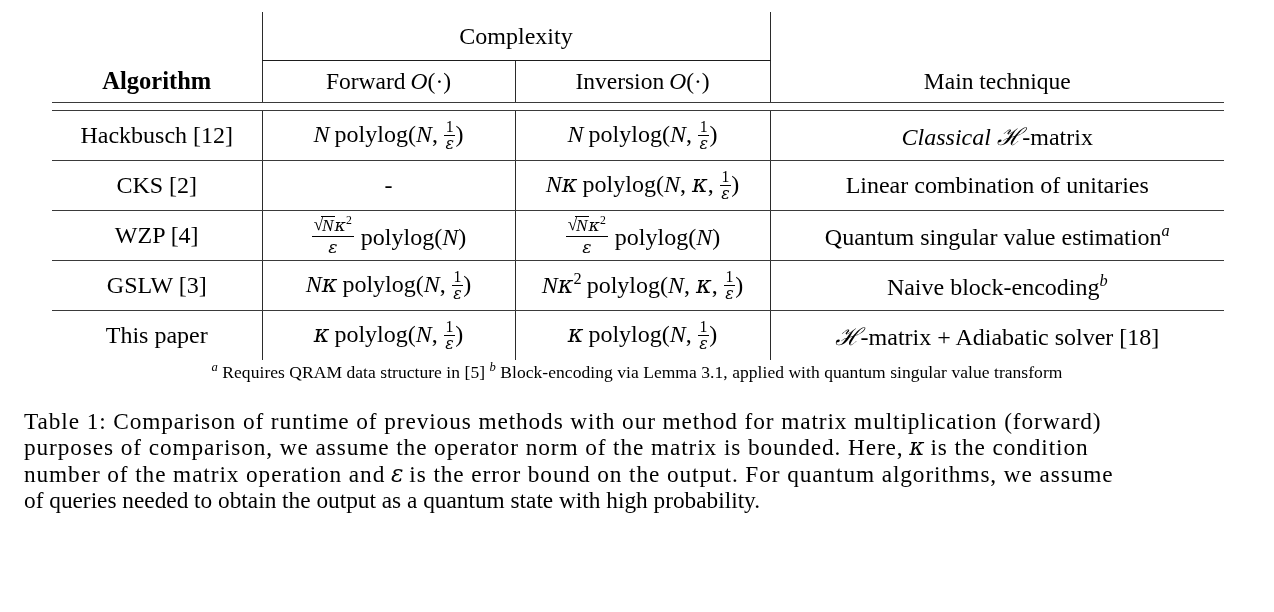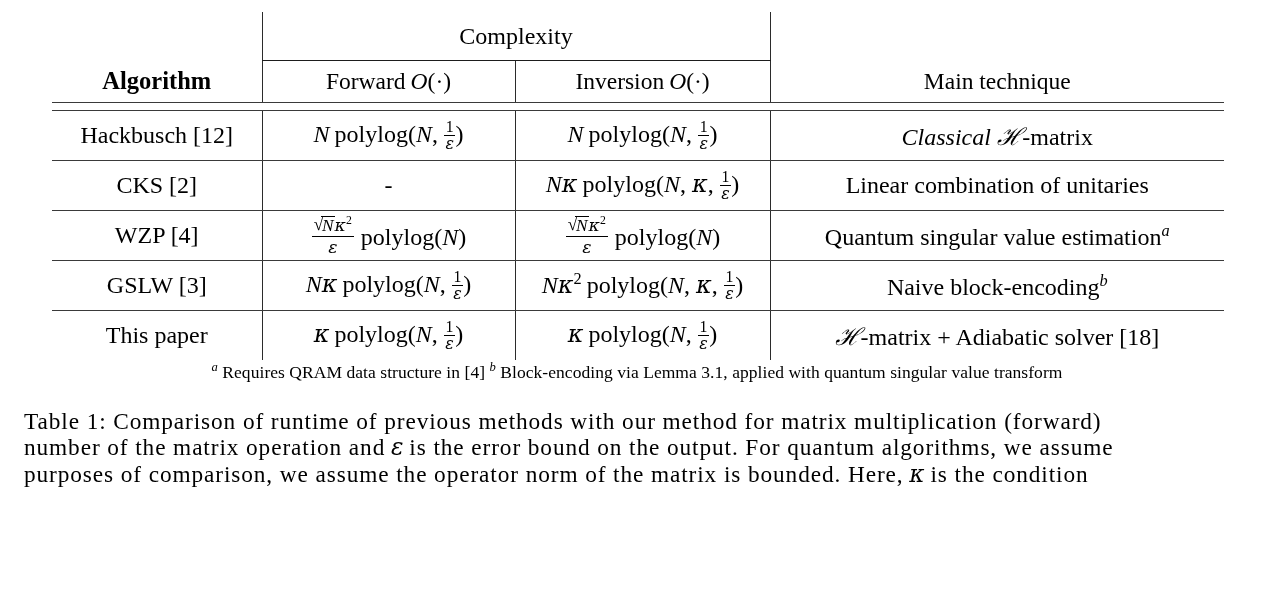--- a/index.html
+++ b/index.html
@@ -298,24 +298,25 @@
             <span><span class="cal-h">ℋ</span>-matrix + Adiabatic solver [18]</span>
           </td>
         </tr>
 
       </tbody>
     </table>
   </div>
 
   <div class="footnote">
     <span class="fn-mark">a</span>
-    <span>Requires QRAM data structure in [4]</span>
+    <span>Requires QRAM data structure in [5]</span>
     <span class="fn-mark">b</span>
     <span>Block-encoding via Lemma 3.1, applied with quantum singular value transform</span>
   </div>
 
   <div class="caption">
     <span class="ln sp-wide">Table 1:  Comparison of runtime of previous methods with our method for matrix multiplication (forward)</span>
+    <span class="ln"><span class="sp-wide">purposes of comparison, we assume the operator norm of the matrix is bounded.  Here,</span> <span class="mgreek">κ</span> <span class="sp-wide">is the condition</span></span>
     <span class="ln"><span class="sp-wide">number of the matrix operation and</span> <span class="mgreek">ε</span> <span class="sp-wide">is the error bound on the output.  For quantum algorithms, we assume</span></span>
-    <span class="ln"><span class="sp-wide">purposes of comparison, we assume the operator norm of the matrix is bounded.  Here,</span> <span class="mgreek">κ</span> <span class="sp-wide">is the condition</span></span>
+    <span class="ln">of queries needed to obtain the output as a quantum state with high probability.</span>
   </div>
 
 </div>
 
 </body></html>

